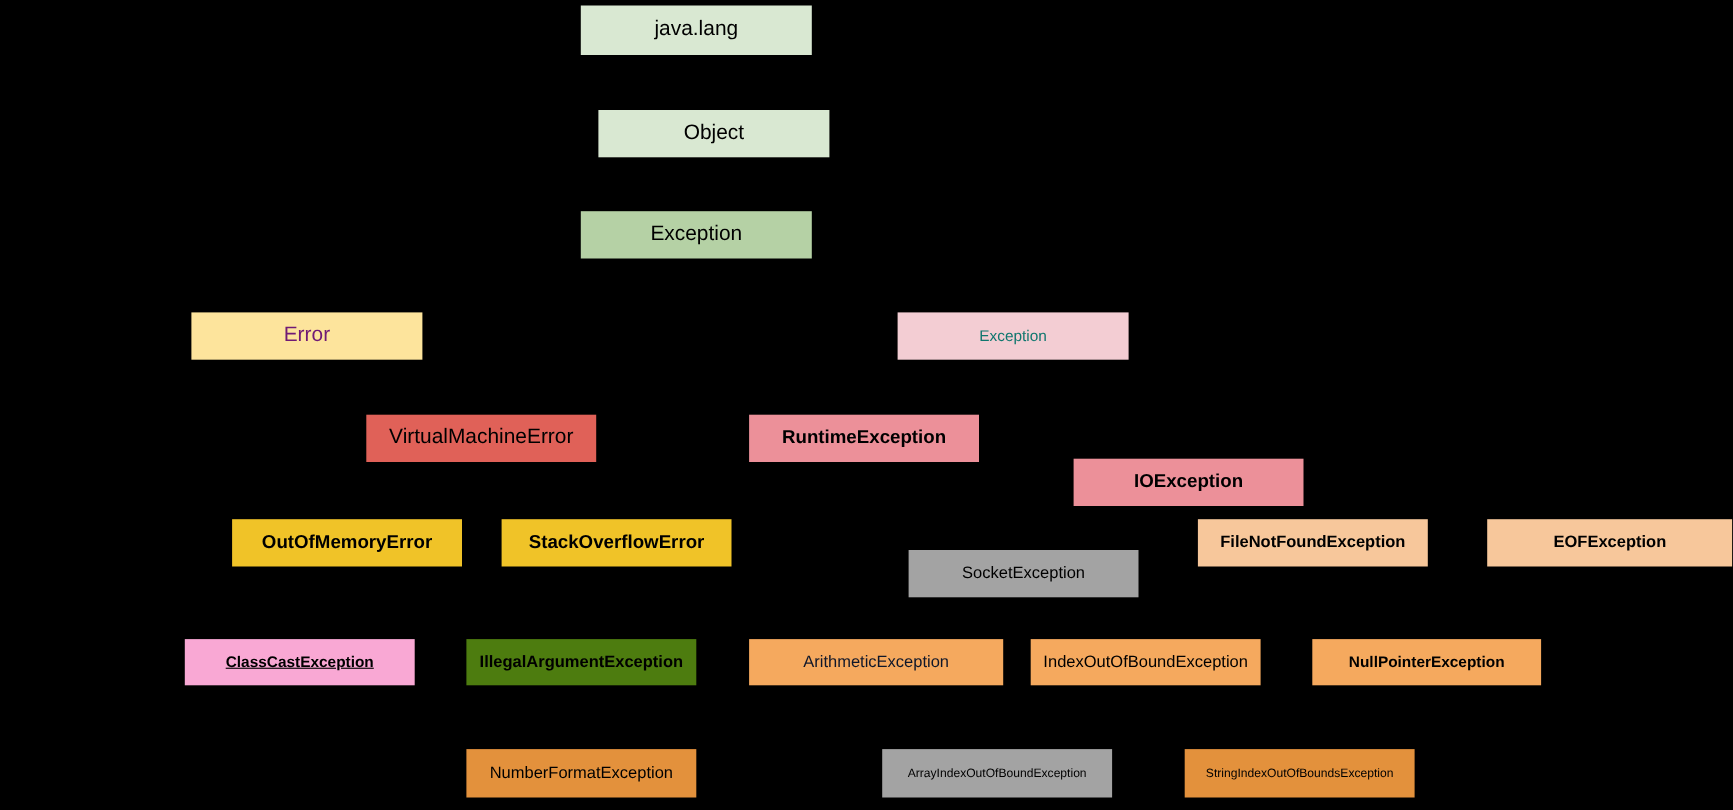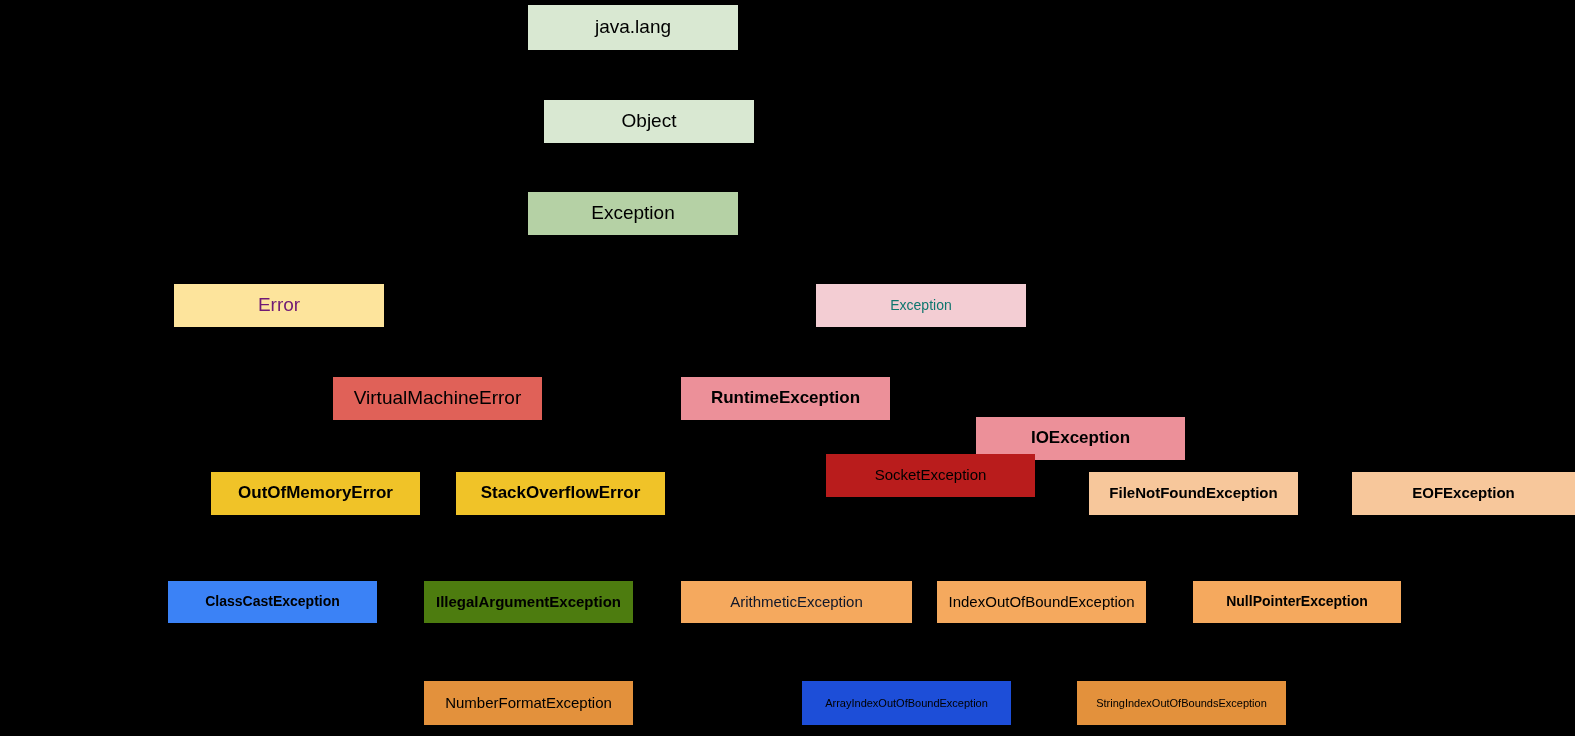--- a/index.html
+++ b/index.html
@@ -58,46 +58,46 @@
     </div>
     <div class="node" style="left: 976px; top: 377px; width: 209px; height: 43px; background: rgb(236, 144, 153); color: rgb(0, 0, 0); font-size: 17px; font-weight: 700; margin-top: 40px;">
       <span class="node-label">IOException</span>
     </div>
     <div class="node" style="left: 211px; top: 472px; width: 209px; height: 43px; background: rgb(240, 195, 40); color: rgb(0, 0, 0); font-size: 17px; font-weight: 700;">
       <span class="node-label">OutOfMemoryError</span>
     </div>
     <div class="node" style="left: 456px; top: 472px; width: 209px; height: 43px; background: rgb(240, 195, 40); color: rgb(0, 0, 0); font-size: 17px; font-weight: 700; align-items: center;">
       <span class="node-label">StackOverflowError</span>
     </div>
-    <div class="node" style="left: 826px; top: 454px; width: 209px; height: 43px; background: #b91c1c; color: rgb(0, 0, 0); font-size: 15px; font-weight: 400;">
+    <div class="node" style="left: 826px; top: 500px; width: 209px; height: 43px; background: #a3a3a3; color: rgb(0, 0, 0); font-size: 15px; font-weight: 400;">
       <span class="node-label">SocketException</span>
     </div>
     <div class="node" style="left: 1089px; top: 472px; width: 209px; height: 43px; background: rgb(247, 199, 155); color: rgb(0, 0, 0); font-size: 15px; font-weight: 700;">
       <span class="node-label">FileNotFoundException</span>
     </div>
     <div class="node" style="left: 1352px; top: 472px; width: 223px; height: 43px; background: rgb(247, 199, 155); color: rgb(0, 0, 0); font-size: 15px; font-weight: 700;">
       <span class="node-label">EOFException</span>
     </div>
-    <div class="node" style="left: 168px; top: 581px; width: 209px; height: 42px; background: #3b82f6; color: rgb(0, 0, 0); font-size: 14px; font-weight: 700;">
+    <div class="node" style="left: 168px; top: 581px; width: 209px; height: 42px; background: #f9a8d4; color: rgb(0, 0, 0); font-size: 14px; font-weight: 700; text-decoration: underline;">
       <span class="node-label">ClassCastException</span>
     </div>
     <div class="node" style="left: 424px; top: 581px; width: 209px; height: 42px; background: #4d7c0f; color: rgb(0, 0, 0); font-size: 15px; font-weight: 700; align-items: center;">
       <span class="node-label">IllegalArgumentException</span>
     </div>
     <div class="node" style="left: 681px; top: 581px; width: 231px; height: 42px; background: rgb(245, 169, 94); color: #0f172a; font-size: 15px; font-weight: 400;">
       <span class="node-label">ArithmeticException</span>
     </div>
     <div class="node" style="left: 937px; top: 581px; width: 209px; height: 42px; background: rgb(245, 169, 94); color: rgb(0, 0, 0); font-size: 15px; font-weight: 400;">
       <span class="node-label">IndexOutOfBoundException</span>
     </div>
     <div class="node" style="left: 1193px; top: 581px; width: 208px; height: 42px; background: rgb(245, 169, 94); color: rgb(0, 0, 0); font-size: 14px; font-weight: 700;">
       <span class="node-label">NullPointerException</span>
     </div>
     <div class="node" style="left: 424px; top: 681px; width: 209px; height: 44px; background: rgb(227, 145, 60); color: rgb(0, 0, 0); font-size: 15px; font-weight: 400;">
       <span class="node-label">NumberFormatException</span>
     </div>
-    <div class="node" style="left: 802px; top: 681px; width: 209px; height: 44px; background: #1d4ed8; color: rgb(0, 0, 0); font-size: 11px; font-weight: 400;">
+    <div class="node" style="left: 802px; top: 681px; width: 209px; height: 44px; background: #a3a3a3; color: rgb(0, 0, 0); font-size: 11px; font-weight: 400;">
       <span class="node-label">ArrayIndexOutOfBoundException</span>
     </div>
     <div class="node" style="left: 1077px; top: 681px; width: 209px; height: 44px; background: rgb(227, 145, 60); color: rgb(0, 0, 0); font-size: 11px; font-weight: 400;">
       <span class="node-label">StringIndexOutOfBoundsException</span>
     </div>
   </div>
 
 </body></html>

